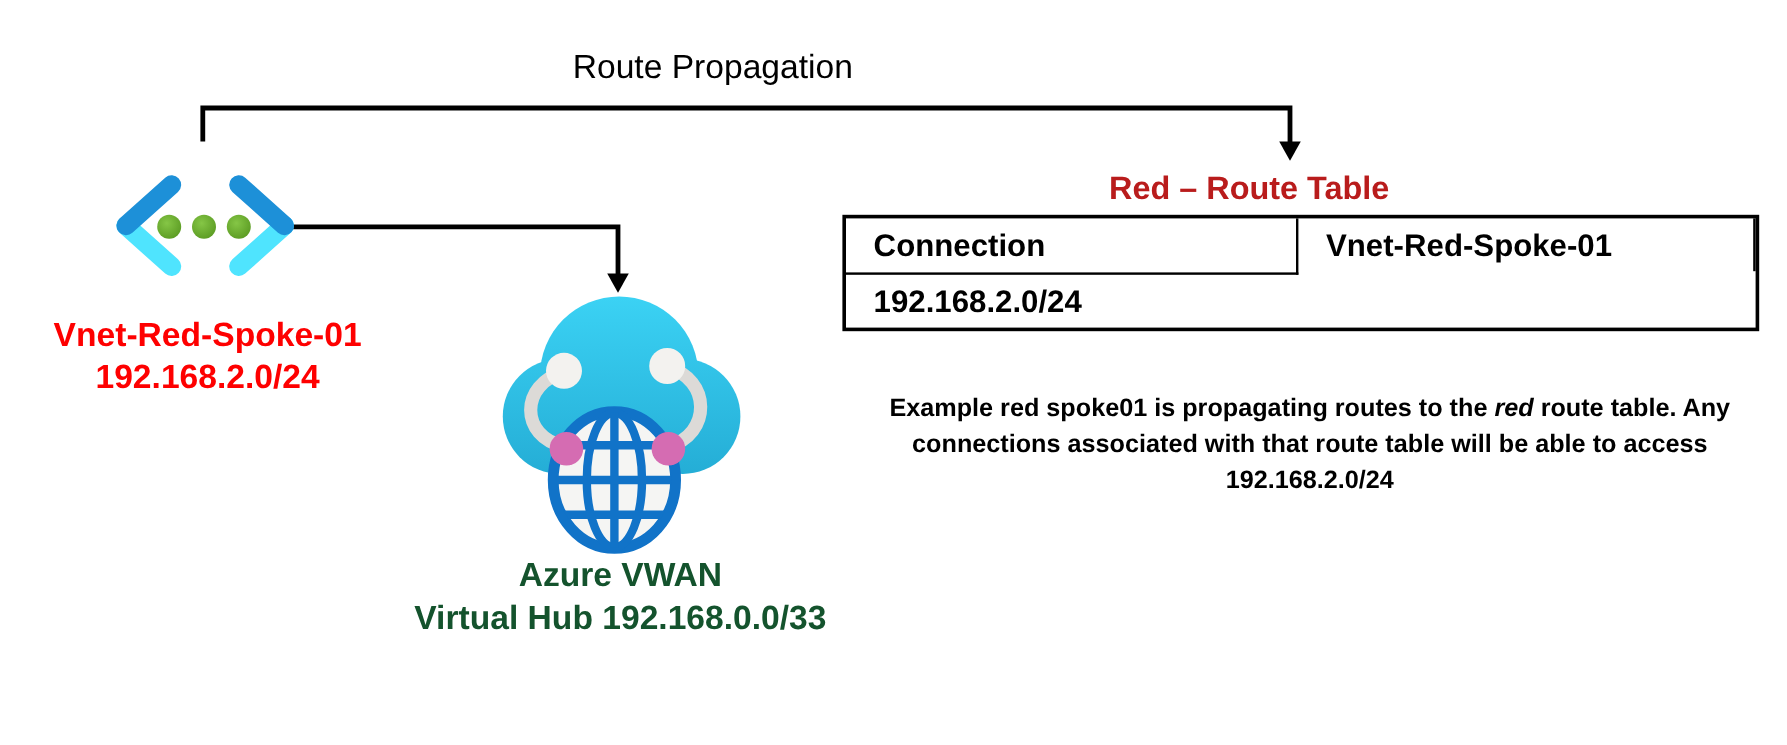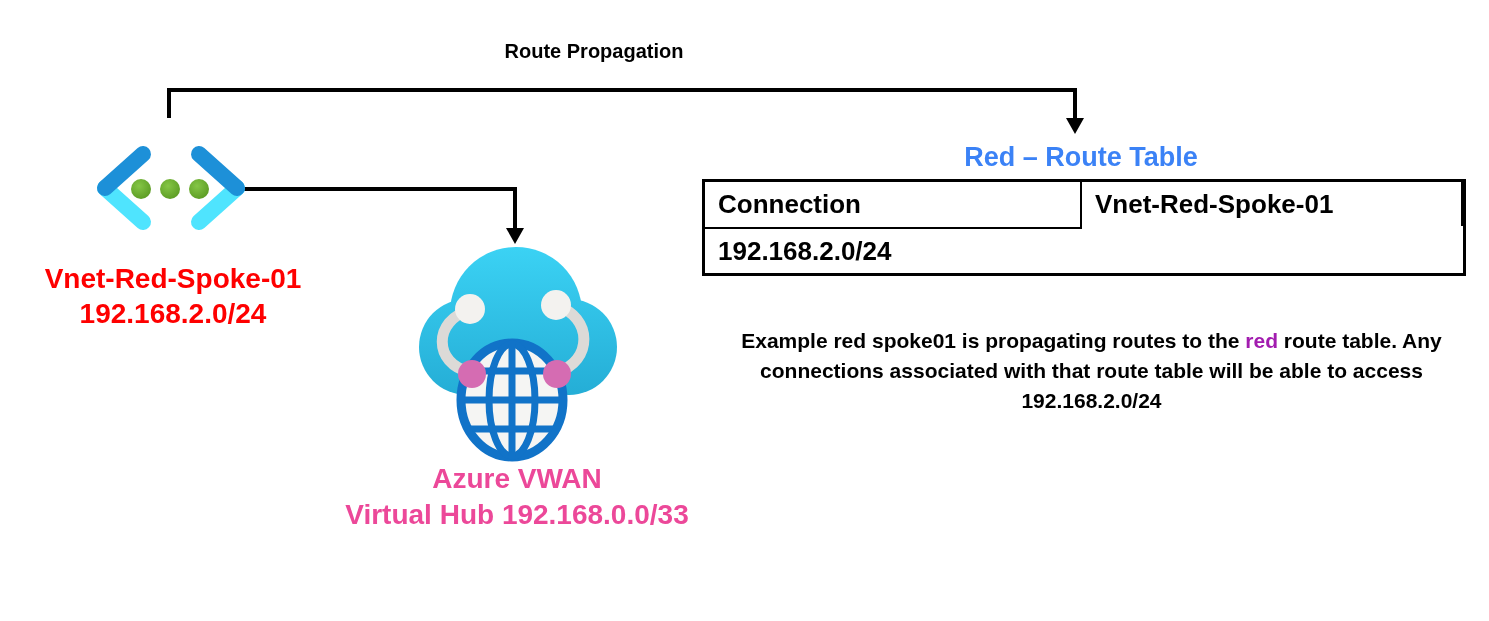--- a/index.html
+++ b/index.html
@@ -2,39 +2,39 @@
 <html><head>
 <meta charset="utf-8">
 <style>
   html,body{margin:0;padding:0;background:#ffffff;}
   #canvas{
     position:relative;width:1489px;height:621px;background:#ffffff;overflow:hidden;
     font-family:"Liberation Sans",sans-serif;color:#000;
   }
   .abs{position:absolute;}
   #svg-layer{position:absolute;left:0;top:0;width:1489px;height:621px;}
-  .title{font-size:20px;font-weight:700;text-align:center;white-space:nowrap;}
+  .title{font-size:28px;font-weight:400;text-align:center;white-space:nowrap;}
   .vnet-label{left:21px;top:261px;width:304px;text-align:center;color:#fe0000;
     font-size:28px;font-weight:700;line-height:35px;white-space:nowrap;}
-  .vwan-label{left:317px;top:461px;width:400px;text-align:center;color:#ec4899;
+  .vwan-label{left:317px;top:461px;width:400px;text-align:center;color:#14532d;
     font-size:28px;font-weight:700;line-height:36px;white-space:nowrap;}
-  .rt-title{left:702px;top:142px;width:758px;text-align:center;color:#3b82f6;
+  .rt-title{left:662px;top:142px;width:758px;text-align:center;color:#b91c1c;
     font-size:27px;font-weight:700;white-space:nowrap;}
   .rp-title{left:294px;top:40px;width:600px;}
   .rt-table{left:702px;top:179px;width:758px;border:3px solid #000;
     display:grid;grid-template-columns:377px 1fr;background:#fff;}
-  .rt-cell{height:45px;display:flex;align-items:center;padding-left:13px;
+  .rt-cell{height:45px;display:flex;align-items:center;padding-left:23px;
     font-size:26px;font-weight:600;white-space:nowrap;}
   .rt-cell.hdr{border-bottom:2px solid #000;}
   .rt-cell.c1{border-right:2px solid #000;}
   .rt-cell.data{height:44px;}
   .note{left:640px;top:326px;width:903px;text-align:center;font-size:21px;
     font-weight:700;line-height:30px;}
   .note .line{white-space:nowrap;}
-  .note .red-word{color:#a21caf;}
+  .note .red-word{color:#000000;font-style:italic;}
 </style>
 </head>
 <body>
 
 <div id="canvas">
 
   <svg id="svg-layer" viewBox="0 0 1489 621" xmlns="http://www.w3.org/2000/svg">
     <defs>
       <linearGradient id="cloudGrad" gradientUnits="userSpaceOnUse" x1="517" y1="247" x2="517" y2="405">
         <stop offset="0" stop-color="#3bd2f4"></stop>

